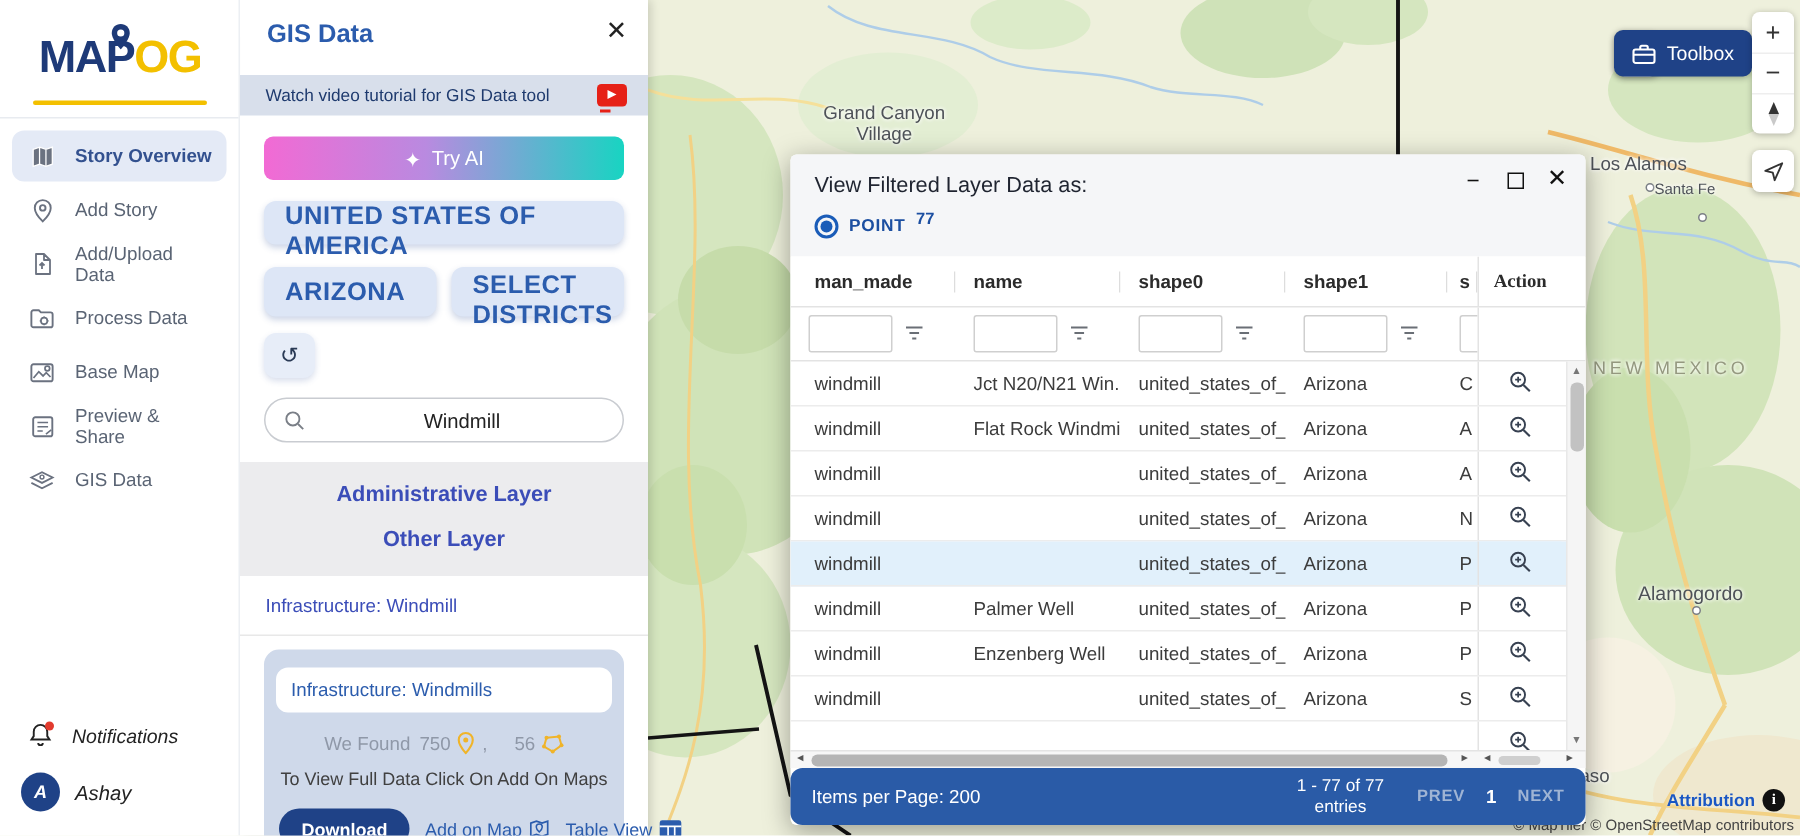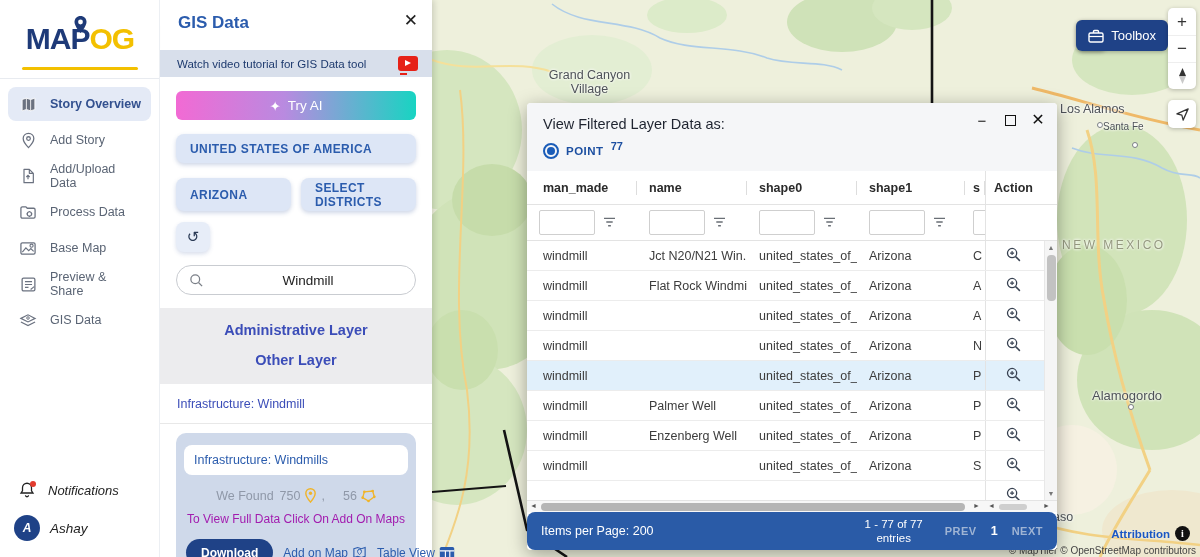--- a/index.html
+++ b/index.html
@@ -28,37 +28,37 @@
   .panel { position:absolute; left:160px; top:0; width:272px; height:557px; background:#fff; box-shadow:2px 0 6px rgba(0,0,0,.15); z-index:25; }
   .panel-header { position:relative; height:46px; }
   .panel-title { position:absolute; left:18px; top:13px; font-size:17px; font-weight:bold; color:#2b5cad; }
   .panel-close { position:absolute; right:14px; top:10px; font-size:17px; color:#222; cursor:pointer; }
   .collapse-chip { position:absolute; left:-15px; top:24px; width:15px; height:24px; background:#e7eefb; border:none; border-radius:5px 0 0 5px; color:#3b6cc7; font-size:13px; cursor:pointer; box-shadow:-2px 1px 3px rgba(0,0,0,.12); z-index:26; }
   .video-bar { display:flex; align-items:center; justify-content:space-between; background:#d8dfeb; height:27px; padding:0 14px 0 17px; font-size:11.5px; color:#1e3a6e; cursor:pointer; margin-top:4px; }
   .yt-icon { width:20px; height:15px; background:#e62117; border-radius:3px; position:relative; }
   .yt-icon:before { content:""; position:absolute; left:7px; top:4px; border-left:6px solid #fff; border-top:3.5px solid transparent; border-bottom:3.5px solid transparent; }
   .yt-icon:after { content:""; position:absolute; left:2px; bottom:-4px; width:7px; height:2px; background:#e62117; }
   .tryai-btn { display:flex; align-items:center; justify-content:center; gap:7px; margin:14px 16px 0; height:29px; width:240px; border:none; border-radius:6px; background:linear-gradient(90deg,#f26ad4 0%,#b98ae0 45%,#18d4c2 100%); color:#fff; font-size:13.5px; cursor:pointer; }
-  .pill-btn { background:#dde6f6; border:none; border-radius:8px; color:#2b5cad; font-weight:bold; font-size:12px; letter-spacing:.4px; text-align:left; padding:0 14px; cursor:pointer; box-shadow:0 2px 4px rgba(60,90,160,.25); }
+  .pill-btn { background:#dde6f6; border:none; border-radius:8px; color:#2b5cad; font-weight:bold; font-size:17px; letter-spacing:.4px; text-align:left; padding:0 14px; cursor:pointer; box-shadow:0 2px 4px rgba(60,90,160,.25); }
   .country-btn { display:block; margin:14px 16px 0; width:240px; height:29px; }
   .sel-row { display:flex; gap:10px; margin:15px 16px 0; }
   .state-btn { width:115px; height:33px; }
   .districts-btn { width:115px; height:33px; line-height:1.15; padding-top:2px; }
   .reset-btn { margin:11px 16px 0; width:34px; height:30px; background:#e7edf8; border:none; border-radius:8px; color:#2a3a55; font-size:15px; cursor:pointer; box-shadow:0 2px 4px rgba(60,90,160,.2); }
   .search-wrap { position:relative; margin:13px 16px 0; width:240px; height:30px; border:1px solid #c9ccd1; border-radius:16px; background:#fff; }
   .search-wrap svg { position:absolute; left:12px; top:7px; }
   .search-input { position:absolute; left:36px; right:12px; top:0; height:28px; border:none; outline:none; background:transparent; text-align:center; font-size:13.5px; color:#222; font-family:"Liberation Sans",sans-serif; }
   .layers-block { margin-top:13px; background:#ececee; padding:10px 0 12px; }
   .layer-heading { text-align:center; color:#3b4db8; font-weight:bold; font-size:14.5px; padding:4px 0; cursor:pointer; }
   .layer-heading + .layer-heading { margin-top:6px; }
   .infra-link { border-bottom:1px solid #e8e8e8; padding:13px 0 12px 17px; color:#3b4db8; font-size:12.5px; cursor:pointer; }
   .result-card { margin:9px 16px 0; width:240px; background:#cfd9ea; border-radius:10px; padding:12px 8px 12px; }
   .result-title { background:#fff; border-radius:8px; padding:8px 10px; color:#2b5cad; font-size:12.5px; }
   .found-line { text-align:center; margin-top:13px; font-size:12.5px; color:#8f98a8; display:flex; align-items:center; justify-content:center; gap:4px; }
-  .hint-line { text-align:center; margin-top:9px; font-size:12px; color:#a21caf; }
+  .hint-line { text-align:center; margin-top:9px; font-size:12px; color:#404040; }
   .card-actions { display:flex; align-items:center; gap:10px; margin-top:13px; padding:0 2px; }
   .download-btn { background:#1f4287; color:#fff; border:none; border-radius:15px; height:27px; padding:0 15px; font-size:12px; font-weight:bold; cursor:pointer; }
   .card-link { display:flex; align-items:center; gap:4px; color:#2b5cad; font-size:12px; cursor:pointer; white-space:nowrap; }
 
   
   .map { position:absolute; left:432px; top:0; width:768px; height:557px; background:#eef0dc; overflow:hidden; z-index:1; }
   .map svg.terrain { position:absolute; left:0; top:0; }
   .map-label { position:absolute; color:#4e5258; font-size:12.5px; text-shadow:0 0 3px #fff,0 0 3px #fff; white-space:nowrap; z-index:2; }
   .lbl-center { text-align:center; white-space:normal; }
   .state-label { color:#94987f; font-size:12px; letter-spacing:2.5px; }
@@ -96,21 +96,21 @@
   .th:after { content:""; position:absolute; right:0; top:10px; height:14px; width:1px; background:#ddd; }
   .filter-row { height:36px; border-bottom:1px solid #e3e3e3; }
   .fcell { display:flex; align-items:center; gap:8px; padding-left:12px; overflow:hidden; }
   .finput { width:56px; height:25px; border:1px solid #cfcfcf; border-radius:2px; background:#fff; outline:none; }
   .drow { height:30px; border-bottom:1px solid #ececec; }
   .drow.highlight { background:#e1f0fb; }
   .td { display:flex; align-items:center; font-size:12.5px; color:#3c3c3c; padding-left:12px; overflow:hidden; white-space:nowrap; }
   .c0 { width:110px; } .c1 { width:110px; } .c2 { width:110px; } .c3 { width:108px; } .c4 { width:20px; padding-left:8px; }
   .c0.td,.c0.th { padding-left:16px; }
   .action-col { width:56px; border-left:1px solid #e3e3e3; display:flex; align-items:center; justify-content:center; background:inherit; }
-  .th.action-col { font-weight:bold; padding-left:0; }
+  .th.action-col { font-weight:bold; padding-left:0;font-family:Liberation Serif, serif; }
   .th.action-col:after { display:none; }
   .action-btn { background:transparent; border:none; cursor:pointer; padding:2px; }
 
   .vscroll { position:absolute; right:0; top:138px; width:13px; height:259px; background:#f5f5f5; border-left:1px solid #e8e8e8; display:flex; flex-direction:column; justify-content:space-between; align-items:center; z-index:3; }
   .varrow { font-size:7px; color:#777; padding:3px 0; cursor:pointer; }
   .vthumb { position:absolute; left:2px; top:14px; width:9px; height:46px; background:#c2c2c2; border-radius:4px; }
   .hscroll { position:absolute; left:0; top:397px; width:530px; height:12px; background:#f7f7f7; border-top:1px solid #e4e4e4; z-index:4; }
   .harrow { position:absolute; top:1px; font-size:7px; color:#555; cursor:pointer; }
   .hthumb { position:absolute; left:14px; top:2px; width:424px; height:8px; background:#b5b5b5; border-radius:4px; }
   .hthumb2 { position:absolute; left:472px; top:3px; width:28px; height:6px; background:#cfcfcf; border-radius:3px; }

